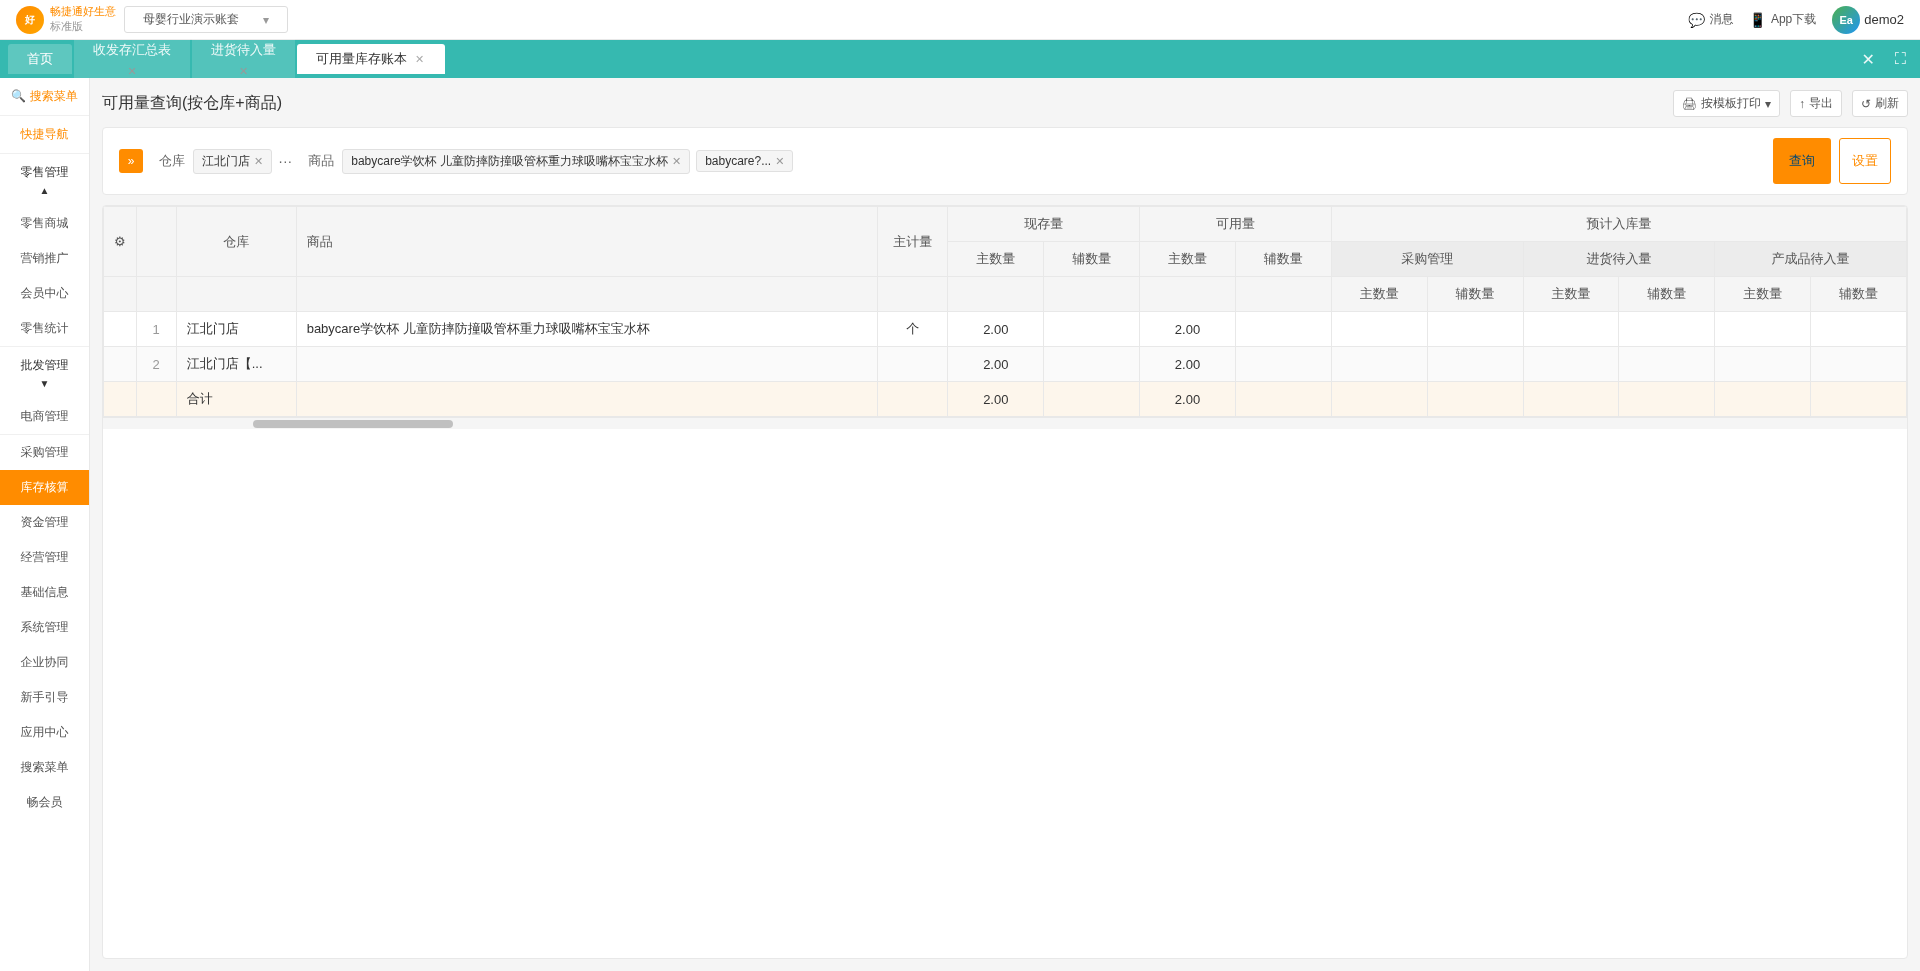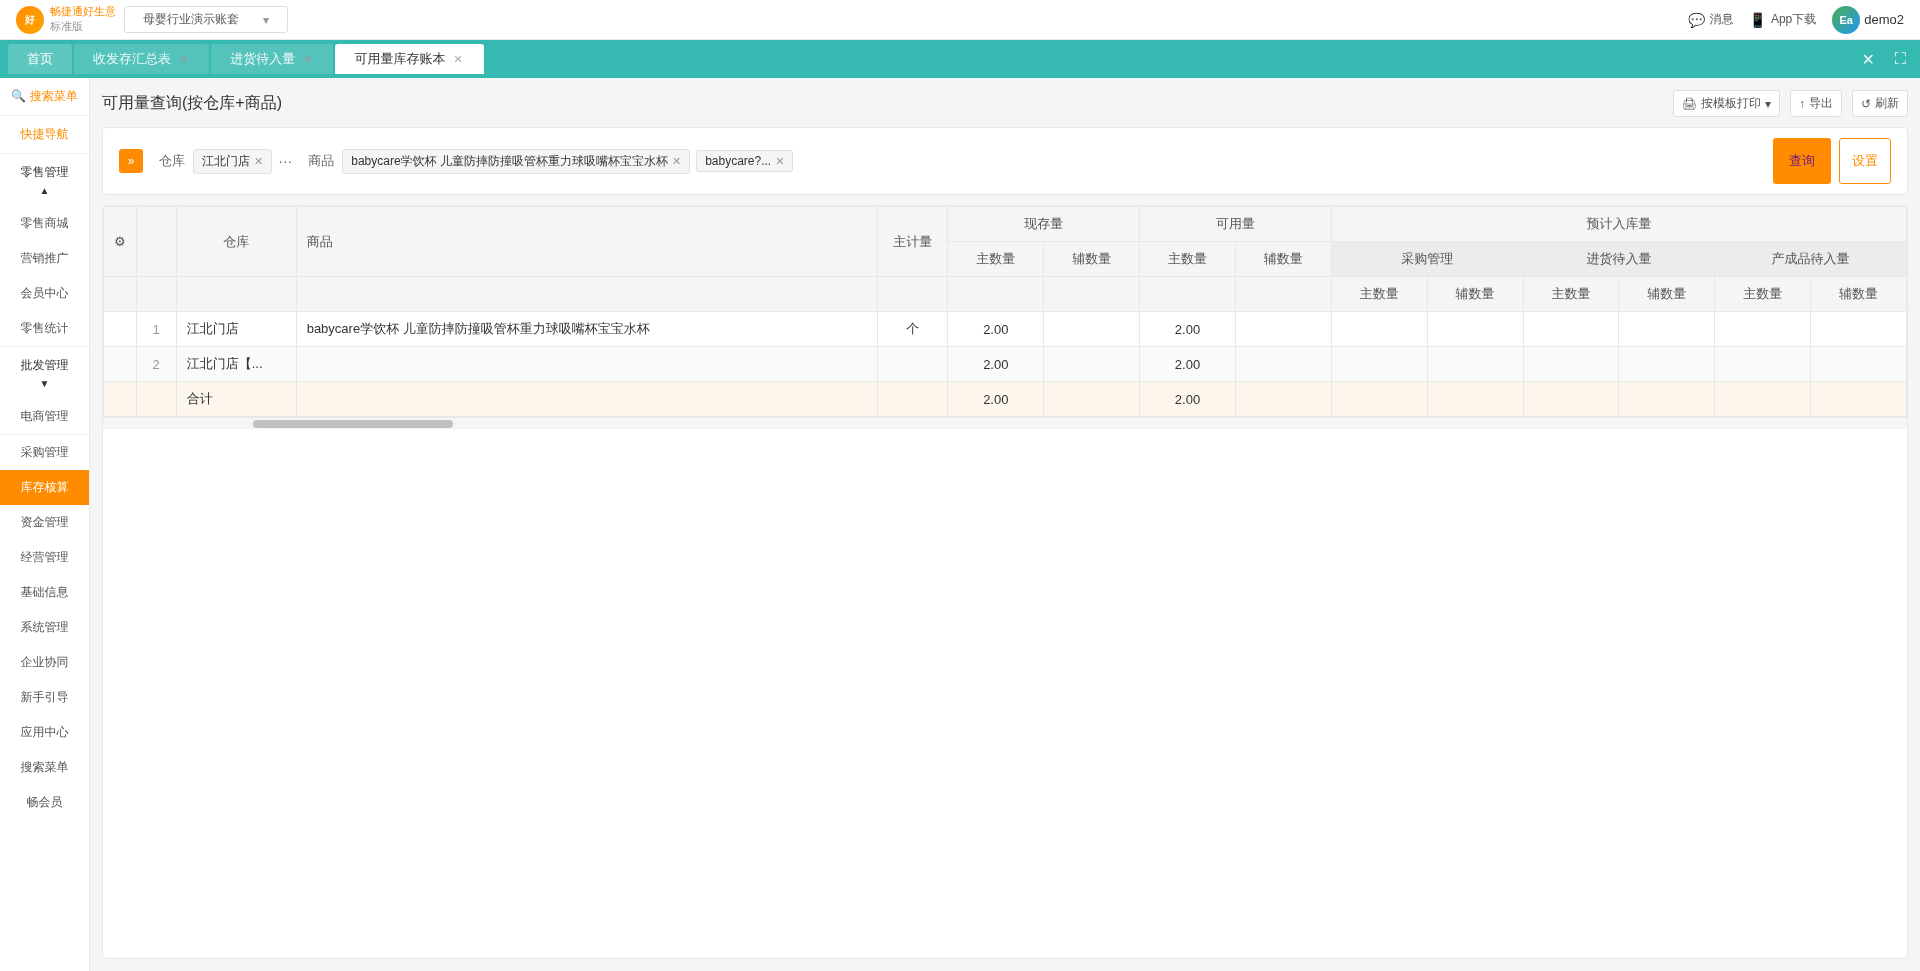--- a/index.html
+++ b/index.html
@@ -109,20 +109,21 @@
     .nav-tab.home {
       background: rgba(255,255,255,0.2);
     }
     .nav-tab.active {
       background: #fff;
       color: #333;
     }
     .nav-tab.inactive {
       background: rgba(255,255,255,0.15);
       color: rgba(255,255,255,0.9);
+      flex-direction: column;
     }
     .tab-close {
       font-size: 11px;
       color: #999;
       cursor: pointer;
       line-height: 1;
       padding: 1px 2px;
     }
     .nav-tab.active .tab-close { color: #aaa; }
     .nav-actions {
@@ -299,21 +300,21 @@
       cursor: pointer;
     }
     .filter-actions {
       margin-left: auto;
       display: flex;
       gap: 8px;
     }
     .query-btn {
       padding: 14px 16px;
       background: #ff8c00;
-      color: #701a75;
+      color: #0c4a6e;
       border: none;
       border-radius: 3px;
       font-size: 13px;
       cursor: pointer;
     }
     .setting-btn {
       padding: 5px 12px;
       background: #fff;
       color: #ff8c00;
       border: 1px solid #ff8c00;

